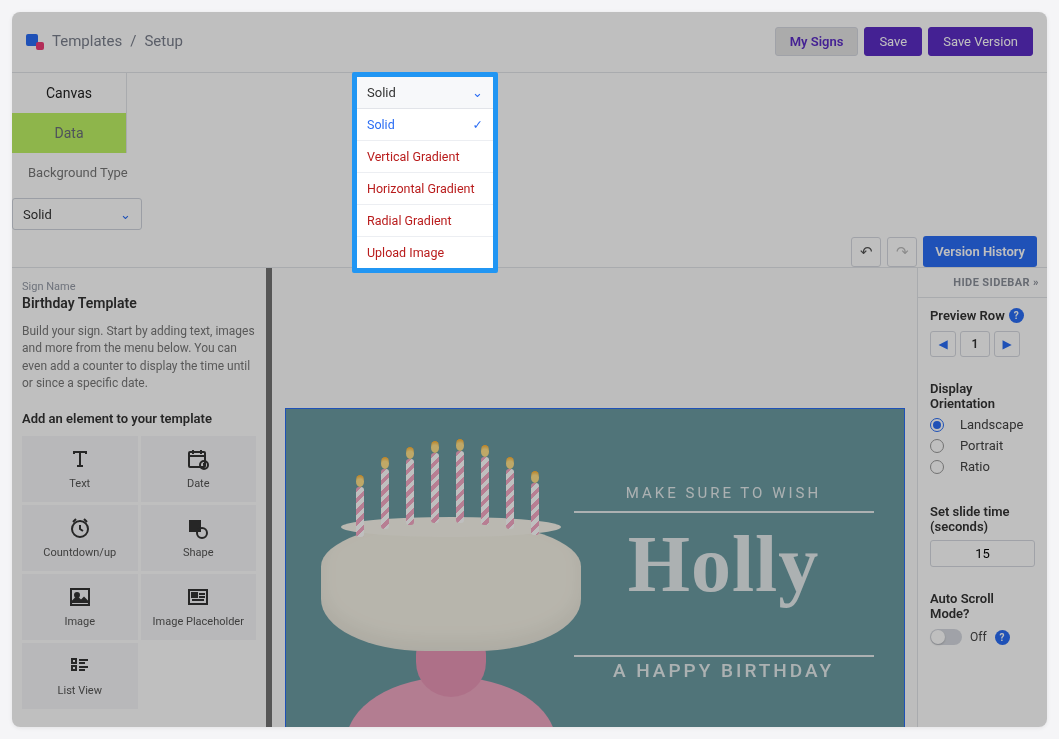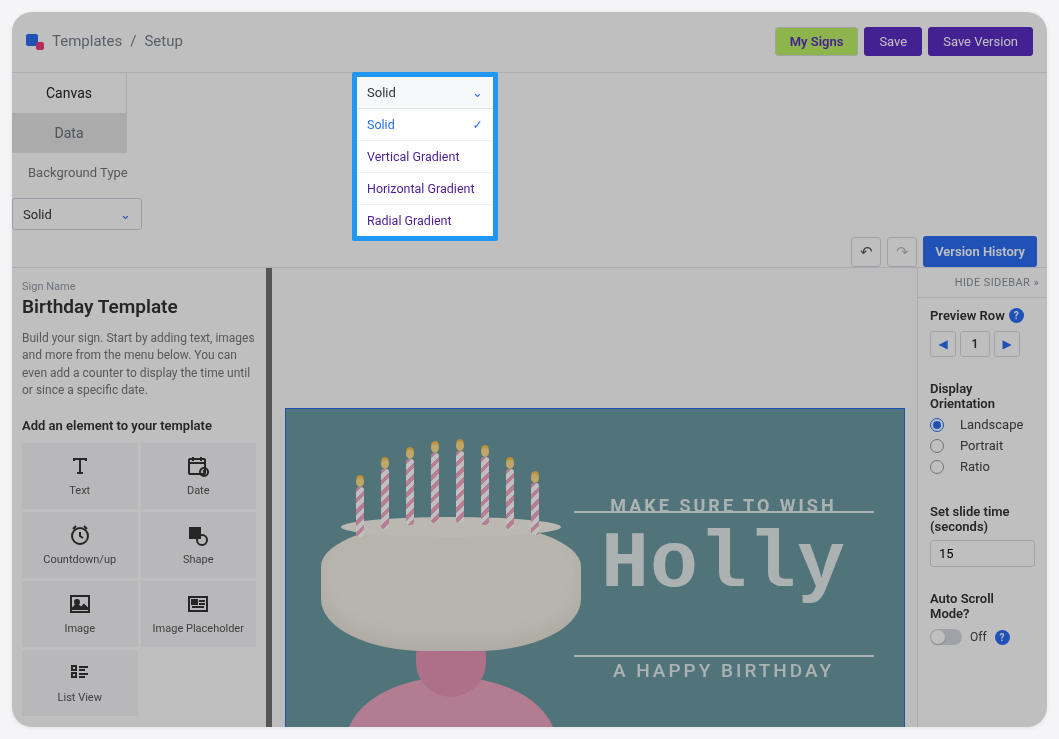--- a/index.html
+++ b/index.html
@@ -1,83 +1,83 @@
 <!DOCTYPE html>
 <html><head>
 <meta charset="utf-8">
 <style>
 * { box-sizing: border-box; margin: 0; padding: 0; font-family: -apple-system, BlinkMacSystemFont, "Segoe UI", Roboto, sans-serif; }
 body { background: #f5f5f7; padding: 12px; }
-.app-frame { width: 1035px; height: 715px; background: #fff; border-radius: 20px; overflow: hidden; position: relative; box-shadow: 0 1px 4px rgba(0,0,0,.08); }
+.app-frame { width: 1035px; height: 715px; background: #fff; border-radius: 8px; overflow: hidden; position: relative; box-shadow: 0 1px 4px rgba(0,0,0,.08); }
 .shade { position:absolute; inset:0; background: rgba(0,0,0,.25); z-index: 40; pointer-events:none; }
 .header { display:flex; align-items:center; justify-content:space-between; padding: 8px 14px 0 14px; height: 50px; }
 .crumbs { display:flex; align-items:center; gap:8px; color:#7a7f8c; font-size:15px; }
 .logo { width:18px; height:18px; position:relative; }
 .logo::before { content:""; position:absolute; width:12px; height:12px; background:#2a6df4; border-radius:2px; top:2px; left:0; }
 .logo::after { content:""; position:absolute; width:8px; height:8px; background:#ef3c76; border-radius:2px; bottom:0; right:0; }
 .header-right { display:flex; gap:6px; }
-.btn { border:1px solid #d6d9e0; background:#bef264; padding:6px 14px; font-size:13px; border-radius:3px; cursor:pointer; }
+.btn { border:1px solid #d6d9e0; background:#e5e5e5; padding:6px 14px; font-size:13px; border-radius:3px; cursor:pointer; }
 .btn.primary { background:#5b2cc5; color:#fff; border-color:#5b2cc5; }
 .btn.link { color:#5b2cc5; font-weight:600; }
 .toolbar { display:flex; align-items:stretch; border-top:1px solid #e2e4e9; border-bottom:1px solid #e2e4e9; margin-top:10px; background:#fff; position: relative; flex-direction: column; }
 .tab { width:115px; text-align:center; font-size:14px; padding:12px 0; color:#6a6f7a; border-right:1px solid #e2e4e9; cursor:pointer; }
 .tab.active { color:#222; background:#fff; }
-.tab.inactive { background:#e5e5e5; }
+.tab.inactive { background:#bef264; }
 .bg-label { padding:12px 16px; font-size:13px; color:#777; }
 .bg-select { margin:6px 0; width:130px; height:32px; border:1px solid #cfd3dc; border-radius:3px; padding:0 10px; font-size:13px; color:#333; display:flex; align-items:center; justify-content:space-between; background:#fff; cursor:pointer; }
 .bg-select .chev { color:#2a6df4; }
 .toolbar-right { margin-left:auto; display:flex; align-items:center; gap:6px; padding-right:10px; }
 .icon-btn { width:30px; height:30px; border:1px solid #d6d9e0; border-radius:3px; display:flex; align-items:center; justify-content:center; font-size:15px; color:#555; background:#fff; cursor:pointer; }
 .icon-btn.disabled { color:#bbb; }
 .vh-btn { background:#2a6df4; color:#fff; border:none; padding:8px 12px; border-radius:3px; font-size:13px; cursor:pointer; font-weight:600; }
 .body { display:flex; height: calc(100% - 96px); }
 .left { width:260px; border-right:6px solid #737373; padding:12px 10px; font-size:12px; color:#666; }
 .left .field-label { color:#9399a5; font-size:11px; }
-.left .sign-name { color:#333; font-size:19px; font-weight:600; margin:2px 0 12px; }
+.left .sign-name { color:#333; font-size:14px; font-weight:600; margin:2px 0 12px; }
 .left .help { font-size:12px; line-height:1.45; color:#777; margin-bottom:18px; }
 .left h4 { font-size:13px; color:#333; font-weight:600; margin:8px 0 10px; }
 .elem-grid { display:grid; grid-template-columns:1fr 1fr; gap:3px; }
 .elem { background:#f6f6f8; height:66px; display:flex; flex-direction:column; align-items:center; justify-content:center; gap:6px; font-size:11px; color:#555; cursor:pointer; }
 .elem svg, .elem .ic { width:24px; height:24px; color:#333; }
 .center { flex:1; background:#fcfcfd; display:flex; align-items:center; justify-content:center; }
 .canvas { width:620px; height:340px; background:#6b9ba2; border:1px solid #2a6df4; position:relative; overflow:hidden; }
 .cake-stand { position:absolute; bottom:-40px; left:60px; width:210px; height:110px; background:#efa7c2; border-radius:50% 50% 10% 10% / 60% 60% 10% 10%; }
 .cake-stem { position:absolute; bottom:50px; left:130px; width:70px; height:60px; background:#e996b6; border-radius:20px 20px 40px 40px; }
 .cake { position:absolute; bottom:96px; left:35px; width:260px; height:130px; background:#f5f2e6; border-radius:50% 50% 40% 40% / 35% 35% 40% 40%; box-shadow: inset 0 -10px 20px rgba(0,0,0,.06);}
 .cake::after{content:"";position:absolute;top:-4px;left:20px;right:20px;height:20px;background:#f8f6ec;border-radius:50%;}
 .candle { position:absolute; width:8px; height:60px; background:repeating-linear-gradient(135deg,#f5a8c4 0 4px,#fff 4px 8px); border-radius:3px; }
 .flame { position:absolute; top:-14px; left:0; width:8px; height:14px; background:radial-gradient(circle at 50% 70%, #ffe08a 35%, #f7b23a 70%, transparent 72%); border-radius:50% 50% 50% 50% / 60% 60% 40% 40%; }
 .txt { position:absolute; right:30px; color:#e6edee; text-align:center; width:300px; }
-.txt.top { top:86px; font-size:18px; letter-spacing:3px; font-weight:700; }
+.txt.top { top:75px; font-size:15px; letter-spacing:3px; font-weight:400; }
 .txt.divider { border-top:2px solid #e6edee; width:300px; right:30px; }
-.txt.name { top:110px; font-size:80px; font-weight:700; letter-spacing:1px; font-family: Liberation Mono, monospace; }
+.txt.name { top:110px; font-size:80px; font-weight:700; letter-spacing:1px; font-family: Liberation Serif, serif; }
 .txt.bot { top:250px; font-size:19px; letter-spacing:3px; font-weight:500;}
 .right { width:130px; border-left:1px solid #e2e4e9; font-size:12px; color:#444; }
-.hide-side { border-bottom:1px solid #e2e4e9; padding:8px; text-align:right; color:#8a8f99; font-size:11px; letter-spacing:.4px; cursor:pointer; }
+.hide-side { border-bottom:1px solid #e2e4e9; padding:8px; text-align:right; color:#8a8f99; font-size:11px; letter-spacing:.4px; cursor:pointer;font-weight:bold; }
 .right .section { padding:10px 12px 14px; }
 .right .label { font-size:13px; font-weight:600; color:#333; display:flex; align-items:flex-start; gap:4px;}
 .qmark { width:15px; height:15px; border-radius:50%; background:#2a6df4; color:#fff; font-size:10px; display:inline-flex; align-items:center; justify-content:center; font-weight:700;}
 .pager { display:flex; gap:4px; margin-top:8px; }
 .pager .pbtn { width:26px; height:26px; border:1px solid #d6d9e0; border-radius:3px; display:flex; align-items:center; justify-content:center; font-size:12px; color:#2a6df4; cursor:pointer; background:#fff;}
 .pager .pnum { width:30px; color:#333; font-weight:600; }
 .radio-row { display:flex; align-items:center; gap:16px; margin:6px 0; font-size:13px; color:#444;}
 .radio { width:14px; height:14px; border:1.5px solid #999; border-radius:50%; display:inline-block; position:relative;}
 .radio.checked { border-color:#2a6df4; }
 .radio.checked::after{content:"";position:absolute;inset:2px;background:#2a6df4;border-radius:50%;}
-.right input.txtfield { width:100%; border:1px solid #d6d9e0; padding:5px 8px; border-radius:3px; font-size:13px; margin-top:6px;}
+.right input.txtfield { width:100%; border:1px solid #d6d9e0; padding:5px 8px; border-radius:3px; font-size:13px; margin-top:6px;text-align:center;}
 .toggle { width:32px; height:16px; background:#d6d9e0; border-radius:10px; position:relative; display:inline-block; vertical-align:middle;}
 .toggle::after { content:""; position:absolute; width:14px; height:14px; background:#fff; border-radius:50%; top:1px; left:1px; box-shadow:0 1px 2px rgba(0,0,0,.2);}
 .auto-row { display:flex; align-items:center; gap:8px; margin-top:8px;}
 
 
 .dd-wrap { position:absolute; top:60px; left:340px; width:146px; z-index:50; border:5px solid #2196f3; border-radius:2px; background:#fff; }
 .dd-sel { height:32px; border-bottom:1px solid #e2e4e9; display:flex; align-items:center; justify-content:space-between; padding:0 10px; font-size:13px; color:#333; background:#f7f8fa; }
 .dd-sel .chev { color:#2a6df4; }
 .dd-list { }
-.dd-item { padding:8px 10px; font-size:12.5px; color:#4c1d95; border-bottom:1px solid #eceef2; cursor:pointer; display:flex; align-items:center; justify-content:space-between;}
+.dd-item { padding:8px 10px; font-size:12.5px; color:#b91c1c; border-bottom:1px solid #eceef2; cursor:pointer; display:flex; align-items:center; justify-content:space-between;}
 .dd-item.chk { color:#2a6df4; }
 .dd-item:last-child { border-bottom:none; }
 </style>
 </head>
 <body>
 
 <div class="app-frame">
 
   <div class="header">
     <div class="crumbs">
@@ -267,16 +267,17 @@
       <span class="chev">⌄</span>
     </div>
     <div class="dd-list">
       <div class="dd-item chk">
           <span>Solid</span>
           <span>✓</span>
         </div>
       <div class="dd-item">Vertical Gradient</div>
       <div class="dd-item">Horizontal Gradient</div>
       <div class="dd-item">Radial Gradient</div>
+      <div class="dd-item">Upload Image</div>
     </div>
   </div>
 
 </div>
 
 </body></html>

